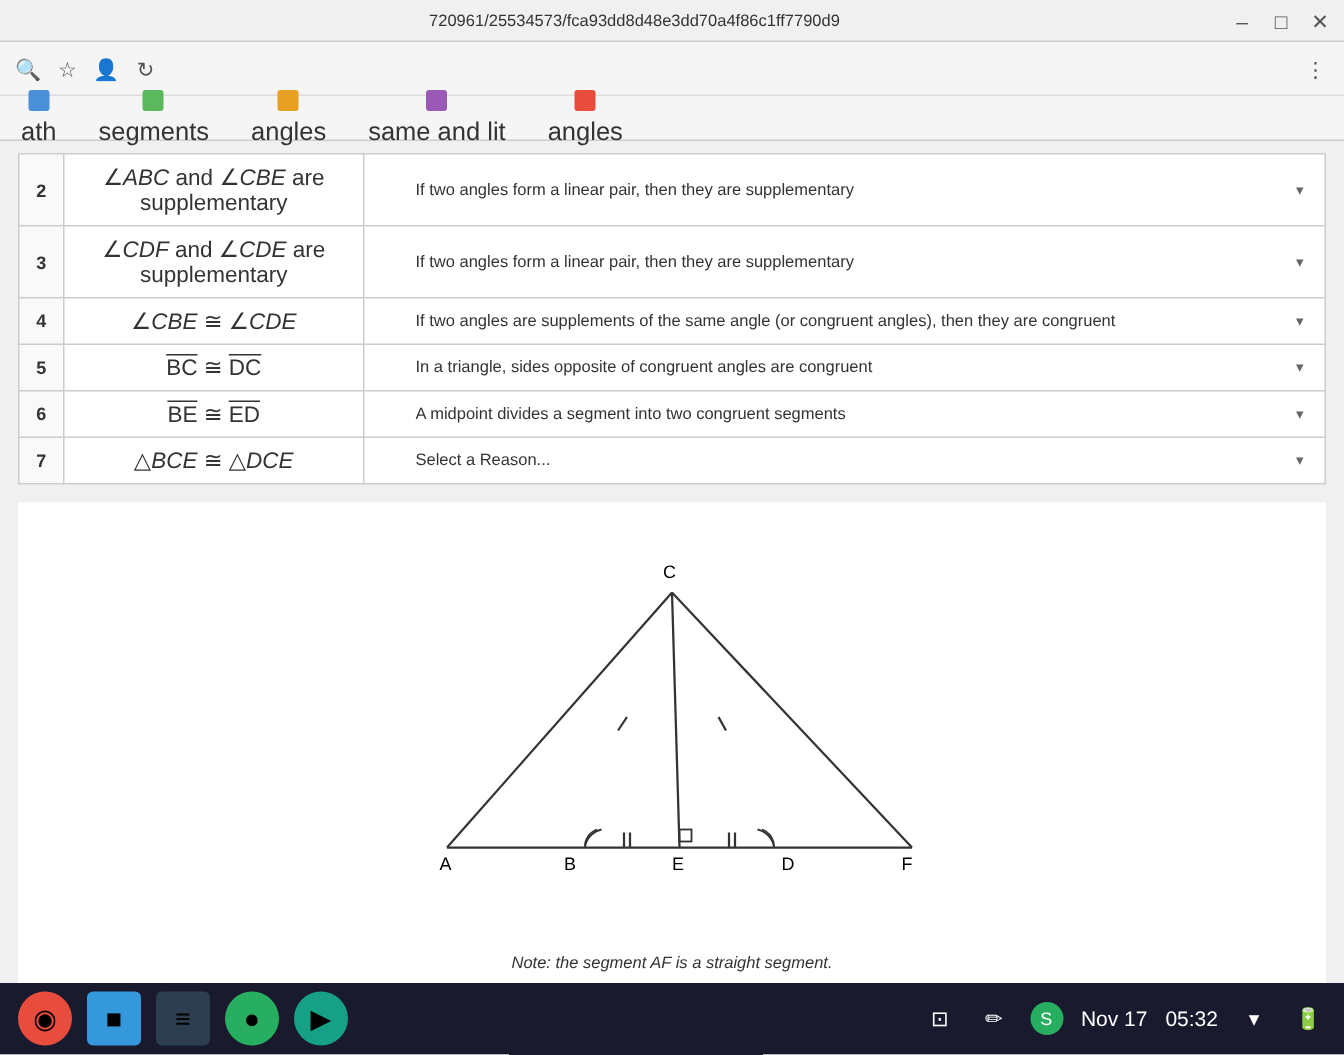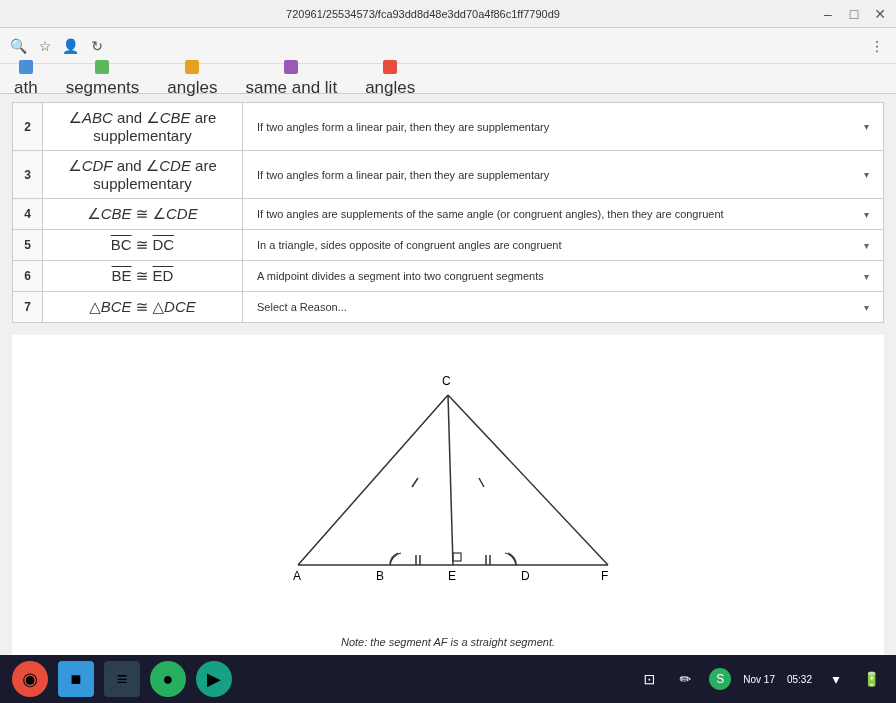--- a/index.html
+++ b/index.html
@@ -151,20 +151,21 @@
       width: 100%;
       border: none;
       background: transparent;
       font-size: 11px;
       color: #333;
       cursor: pointer;
       padding: 2px 4px;
       appearance: none;
       -webkit-appearance: none;
       position: relative;
+      margin-left: 20px;
     }
     .select-wrapper {
       position: relative;
       display: flex;
       align-items: center;
     }
     .select-wrapper::after {
       content: '▾';
       position: absolute;
       right: 4px;
@@ -232,21 +233,21 @@
       width: 24px;
       height: 24px;
       display: flex;
       align-items: center;
       justify-content: center;
       color: white;
       font-size: 14px;
       cursor: pointer;
     }
     .taskbar-time {
-      font-size: 10px;
+      font-size: 14px;
       color: white;
     }
 
     
     .overline {
       text-decoration: overline;
       text-align: center;
     }
 
     svg text {

